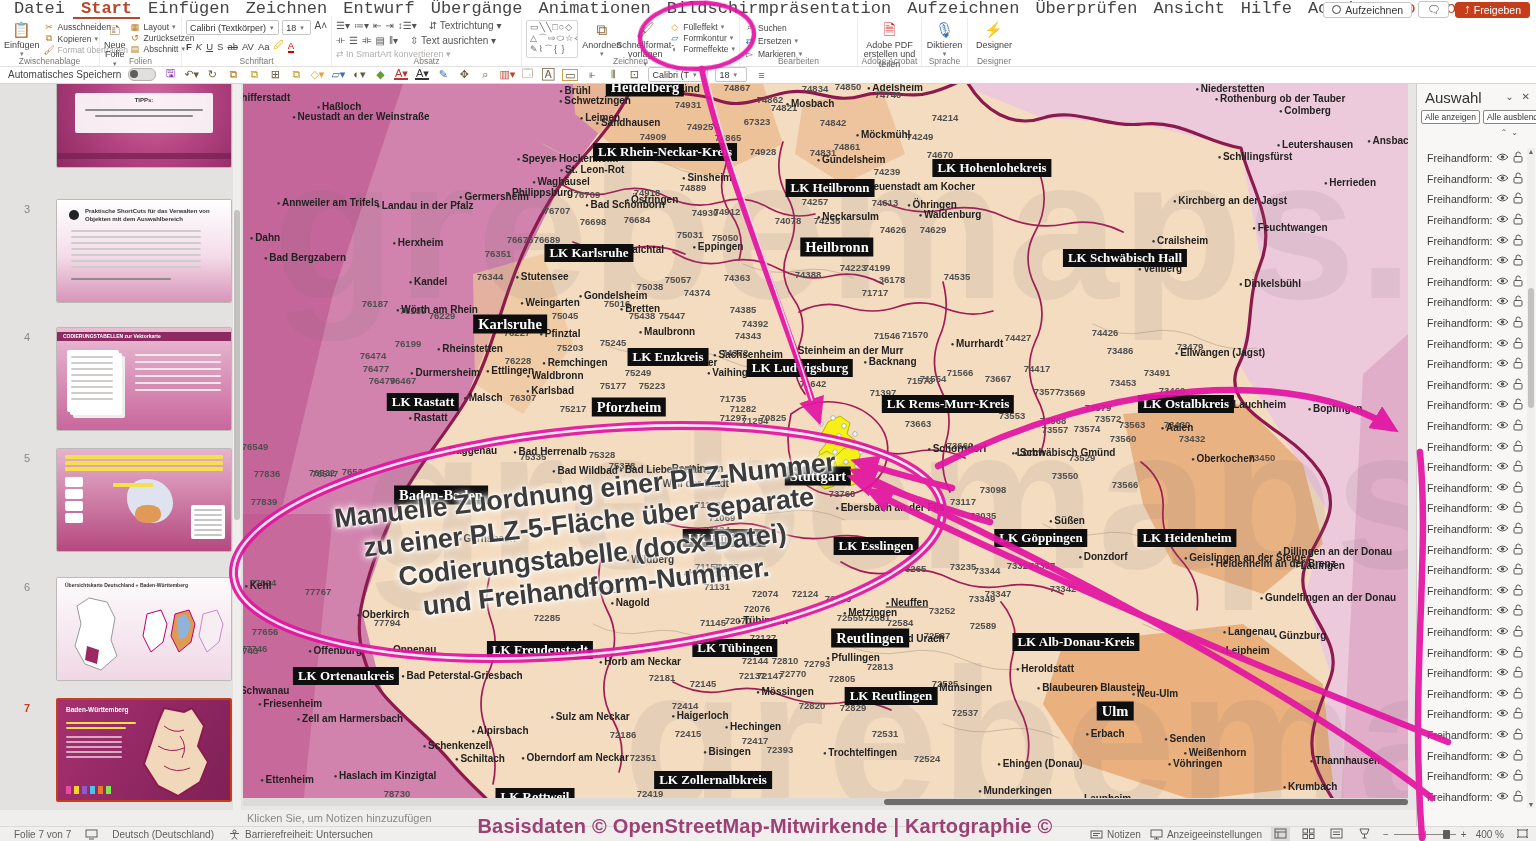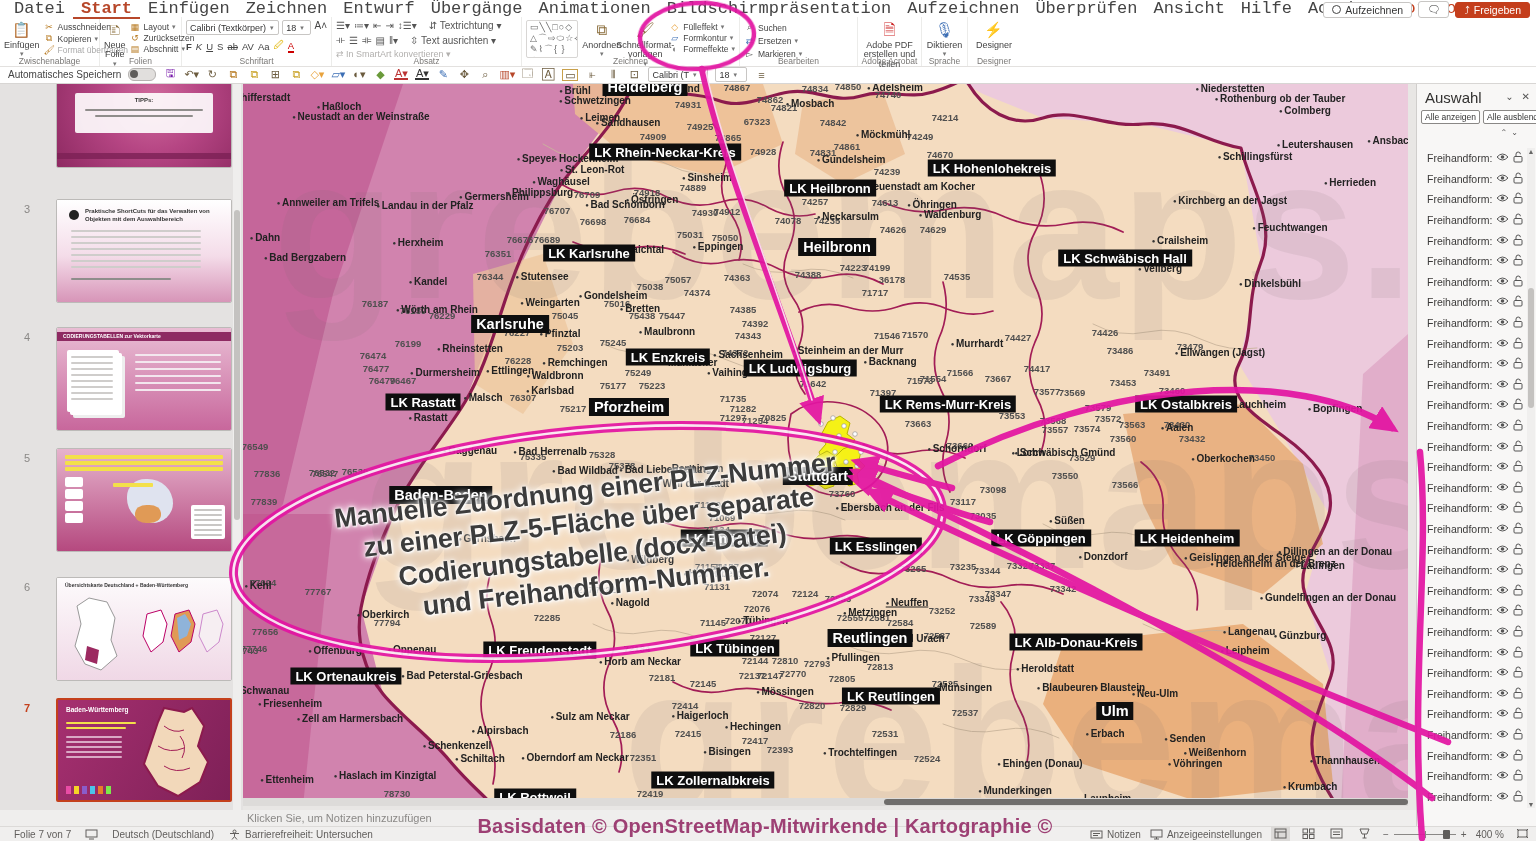--- a/index.html
+++ b/index.html
@@ -45,21 +45,21 @@
   .tline{position:absolute;height:2px;background:#cfcdcb;border-radius:1px;}
   .tline.dark{background:#8f8d8b;}
   .tline.yellow{background:#f3e04a;}
   .ttitle{position:absolute;font-weight:bold;color:#333;}
   #thumb-scroll{position:absolute;left:233px;top:84px;width:8px;height:726px;background:#efeeed;z-index:6;}
   #thumb-scroll .sthumb{position:absolute;left:1px;width:6px;top:126px;height:310px;background:#c4c2c0;border-radius:3px;}
   
   #map{position:absolute;left:243px;top:84px;width:1165px;height:716px;background:#f4dcc0;overflow:hidden;z-index:4;}
   #map svg.base{position:absolute;left:0;top:0;}
   .wm{position:absolute;font-weight:bold;color:rgba(120,112,105,0.11);white-space:nowrap;letter-spacing:2px;z-index:1;pointer-events:none;}
-  .lk-label{position:absolute;transform:translate(-50%,-50%);background:#0e0e0e;color:#fff;font-weight:bold;font-size:13px;padding:1px 5px;white-space:nowrap;z-index:7;}
+  .lk-label{position:absolute;transform:translate(-50%,-50%);background:#0e0e0e;color:#fff;font-weight:bold;font-size:13px;padding:1px 5px;white-space:nowrap;z-index:7;font-family:Liberation Serif, serif;}
   .lk-label.city{font-size:14.5px;}
   .city-label{position:absolute;transform:translate(-50%,-50%);font-size:10px;font-weight:bold;color:#222;white-space:nowrap;z-index:6;}
   .city-label::before{content:"● ";font-size:6px;vertical-align:1px;color:#333;}
   .plz-label{position:absolute;transform:translate(-50%,-50%);font-size:9.5px;font-weight:600;color:#4f4f4f;white-space:nowrap;z-index:5;}
   #hscroll{position:absolute;left:243px;top:798px;width:1165px;height:8px;background:#dddbd9;z-index:8;}
   #hscroll .hthumb{position:absolute;left:641px;width:524px;top:1px;height:6px;background:#6f6d6b;border-radius:3px;}
   
   #anno-text{position:absolute;left:268px;top:474px;width:645px;transform:rotate(-6.5deg);z-index:40;text-align:center;font-size:27px;font-weight:600;color:#3c3c3c;line-height:1.2;letter-spacing:-0.3px;text-shadow:0 0 3px #fff,0 0 6px #fff,0 0 10px #fff,1px 1px 2px #fff;pointer-events:none;}
   
   #overlay{position:absolute;left:0;top:0;z-index:60;pointer-events:none;}

